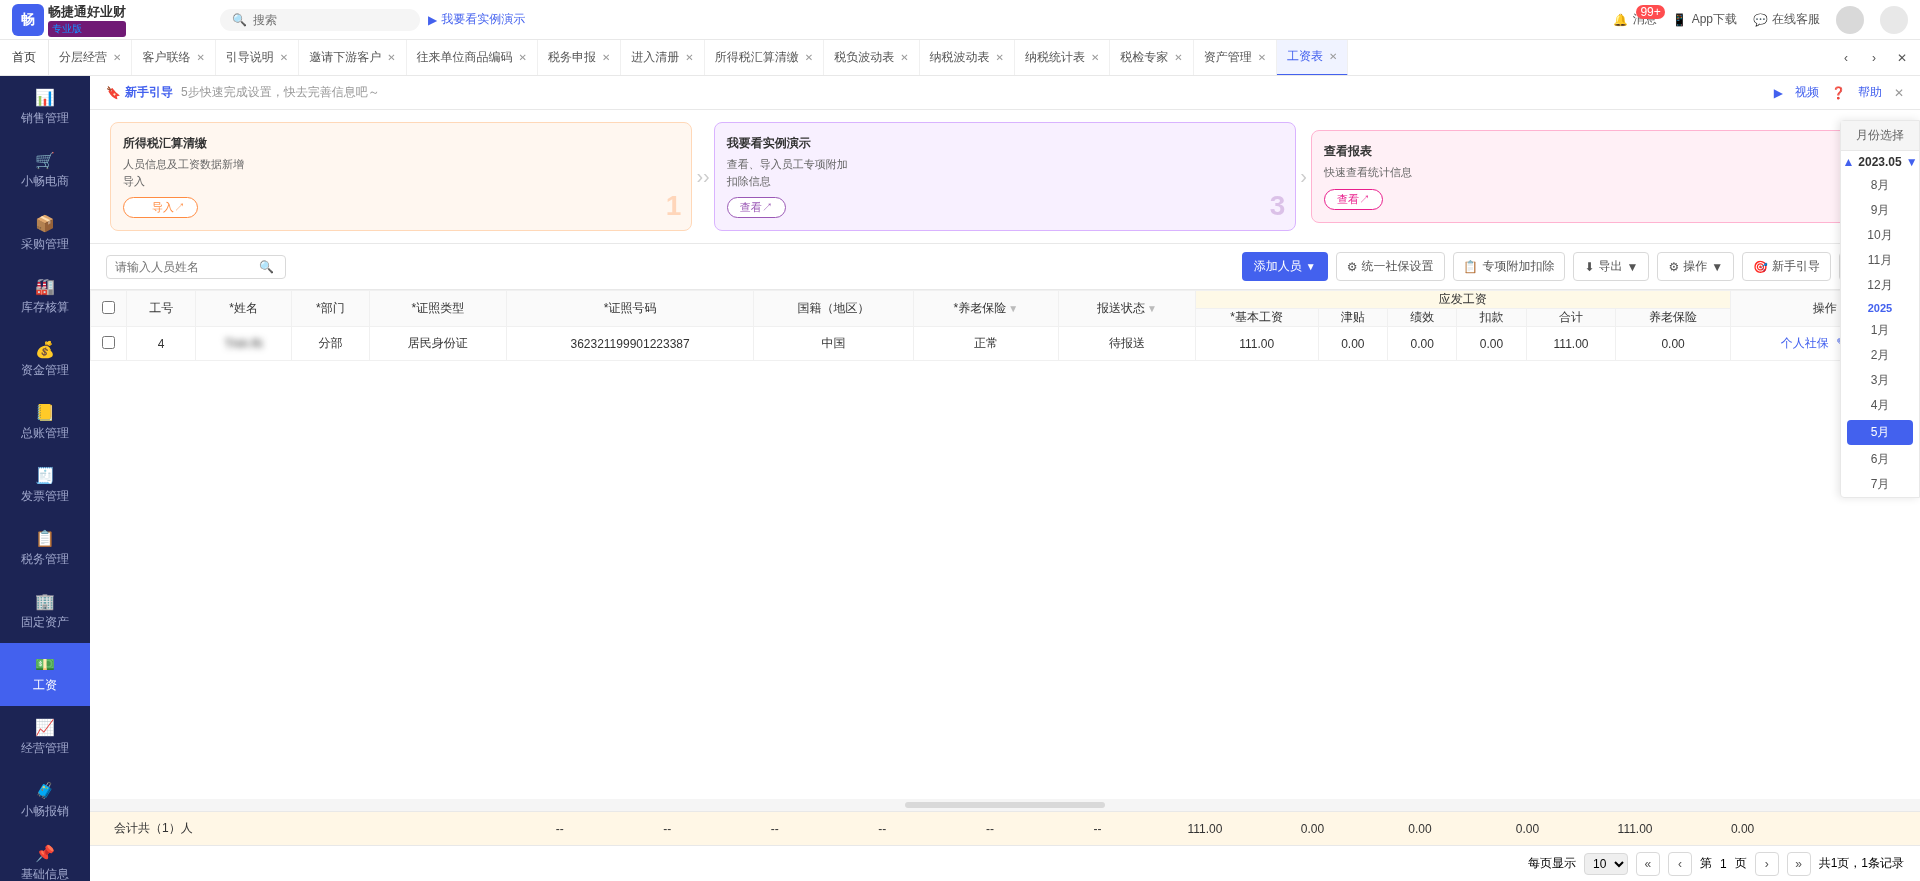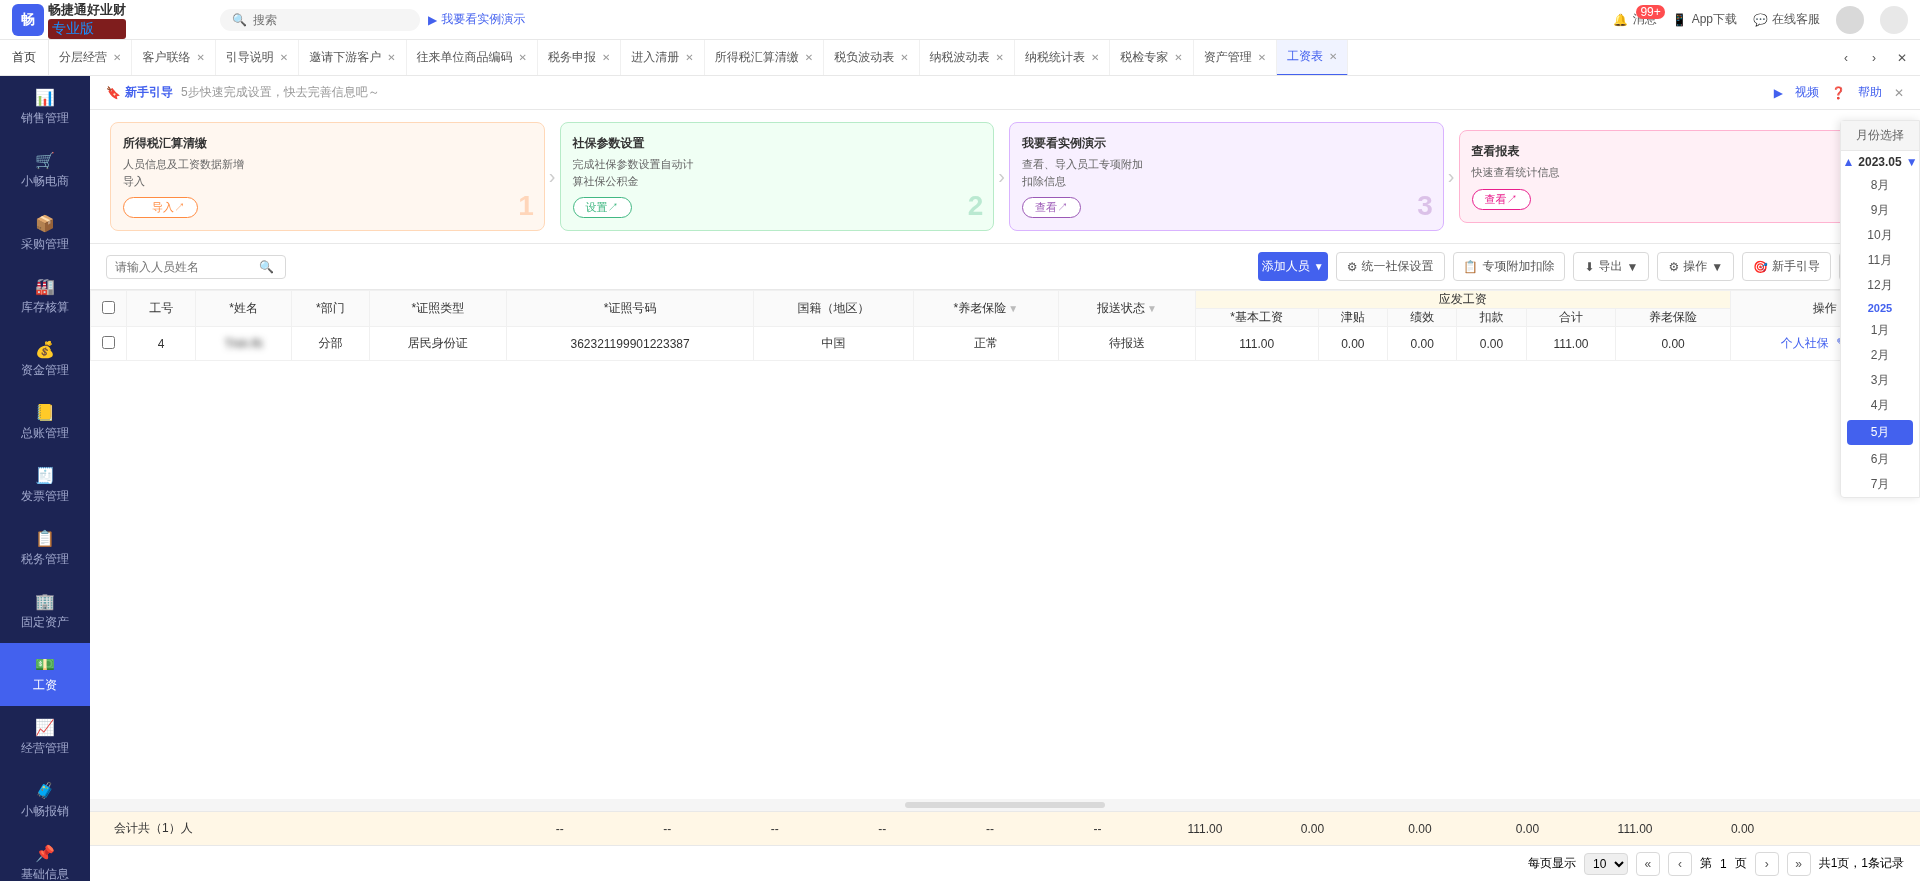--- a/index.html
+++ b/index.html
@@ -3,21 +3,21 @@
   <meta charset="utf-8">
   <style>
     * { box-sizing: border-box; margin: 0; padding: 0; font-family: 'Microsoft YaHei', Arial, sans-serif; font-size: 12px; }
     body { width: 1920px; height: 881px; overflow: hidden; background: #f0f2f5; display: flex; flex-direction: column; }
 
     
     .topbar { height: 40px; background: #fff; display: flex; align-items: center; padding: 0 12px; border-bottom: 1px solid #e8e8e8; flex-shrink: 0; gap: 8px; }
     .logo-area { display: flex; align-items: center; gap: 4px; width: 200px; flex-shrink: 0; }
     .logo-icon { width: 32px; height: 32px; background: #4361ee; border-radius: 6px; display: flex; align-items: center; justify-content: center; color: #fff; font-size: 14px; font-weight: bold; }
     .logo-text { font-size: 13px; font-weight: bold; color: #333; }
-    .version-badge { background: #7f1d1d; color: #1890ff; font-size: 14px; padding: 1px 4px; border-radius: 3px; }
+    .version-badge { background: #701a75; color: #1890ff; font-size: 10px; padding: 1px 4px; border-radius: 3px; }
     .search-bar { flex: 1; display: flex; align-items: center; gap: 8px; }
     .search-input-wrap { background: #f5f5f5; border-radius: 16px; padding: 4px 12px; display: flex; align-items: center; gap: 6px; width: 200px; }
     .search-input-wrap input { background: transparent; border: none; outline: none; font-size: 12px; width: 140px; }
     .demo-link { color: #4361ee; font-size: 12px; cursor: pointer; display: flex; align-items: center; gap: 4px; }
     .topbar-right { display: flex; align-items: center; gap: 16px; }
     .msg-btn { position: relative; display: flex; align-items: center; gap: 4px; cursor: pointer; color: #555; }
     .badge { position: absolute; top: -6px; right: -8px; background: #ff4d4f; color: #fff; font-size: 12px; border-radius: 8px; padding: 0 4px; min-width: 16px; text-align: center; }
     .app-down, .online-service { display: flex; align-items: center; gap: 4px; cursor: pointer; color: #555; font-size: 12px; }
     .avatar { width: 28px; height: 28px; background: #d9d9d9; border-radius: 50%; }
 
@@ -70,21 +70,21 @@
     .step-btn.purple { background: #fff; border: 1px solid #9b59b6; color: #9b59b6; }
     .step-btn.pink { background: #fff; border: 1px solid #e91e8c; color: #e91e8c; }
     .step-btn.blue { background: #fff; border: 1px solid #4361ee; color: #4361ee; }
     .step-arrow { color: #ccc; font-size: 20px; flex-shrink: 0; }
 
     
     .toolbar { padding: 8px 16px; display: flex; align-items: center; gap: 12px; background: #fff; border-bottom: 1px solid #e8e8e8; flex-shrink: 0; }
     .search-employee { border: 1px solid #d9d9d9; border-radius: 4px; padding: 4px 8px; display: flex; align-items: center; gap: 4px; width: 180px; }
     .search-employee input { border: none; outline: none; font-size: 12px; width: 140px; }
     .toolbar-right { margin-left: auto; display: flex; align-items: center; gap: 8px; }
-    .btn-add { background: #4361ee; color: #fff; border: none; border-radius: 4px; padding: 6px 4px; cursor: pointer; font-size: 12px; display: flex; align-items: center; gap: 4px; }
+    .btn-add { background: #4361ee; color: #fff; border: none; border-radius: 4px; padding: 6px 12px; cursor: pointer; font-size: 12px; display: flex; align-items: center; gap: 4px; }
     .btn-add .dropdown-arrow { font-size: 10px; }
     .btn-tool { background: #fff; border: 1px solid #d9d9d9; border-radius: 4px; padding: 5px 10px; cursor: pointer; font-size: 12px; display: flex; align-items: center; gap: 4px; color: #555; }
 
     
     .table-wrap { flex: 1; overflow: auto; padding: 0; background: #fff; }
     table { width: 100%; border-collapse: collapse; min-width: 1400px; }
     thead tr { background: #fafafa; }
     th { border: 1px solid #f0f0f0; padding: 0 6px; text-align: center; font-weight: 500; color: #333; font-size: 12px; white-space: nowrap; }
     td { border: 1px solid #f0f0f0; padding: 8px 6px; text-align: center; color: #333; font-size: 12px; }
     .th-group { background: #fafafa; }
@@ -299,26 +299,20 @@
     </div>
 
     <div class="steps-area">
       <div class="step-card orange">
         <div class="step-title">所得税汇算清缴</div>
         <div class="step-desc">人员信息及工资数据新增<br>导入</div>
         <button class="step-btn orange">导入↗</button>
         <div class="step-num orange">1</div>
       </div>
       <div class="step-arrow">›</div>
-      <div class="step-card green">
-        <div class="step-title">社保参数设置</div>
-        <div class="step-desc">完成社保参数设置自动计<br>算社保公积金</div>
-        <button class="step-btn green">设置↗</button>
-        <div class="step-num green">2</div>
-      </div>
       <div class="step-arrow">›</div>
       <div class="step-card purple">
         <div class="step-title">我要看实例演示</div>
         <div class="step-desc">查看、导入员工专项附加<br>扣除信息</div>
         <button class="step-btn purple">查看↗</button>
         <div class="step-num purple">3</div>
       </div>
       <div class="step-arrow">›</div>
       <div class="step-card pink">
         <div class="step-title">查看报表</div>

